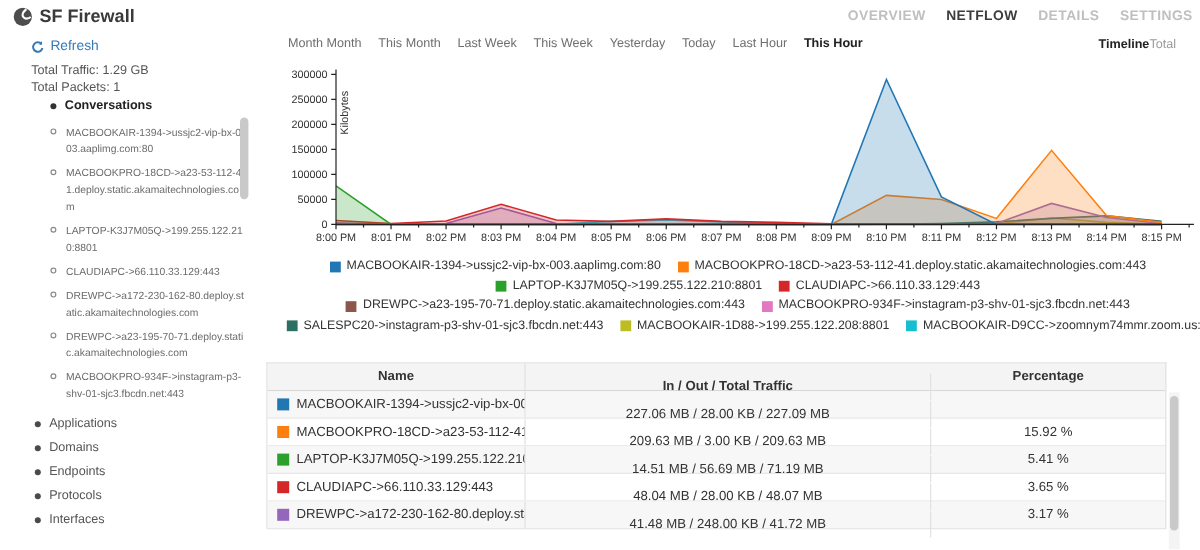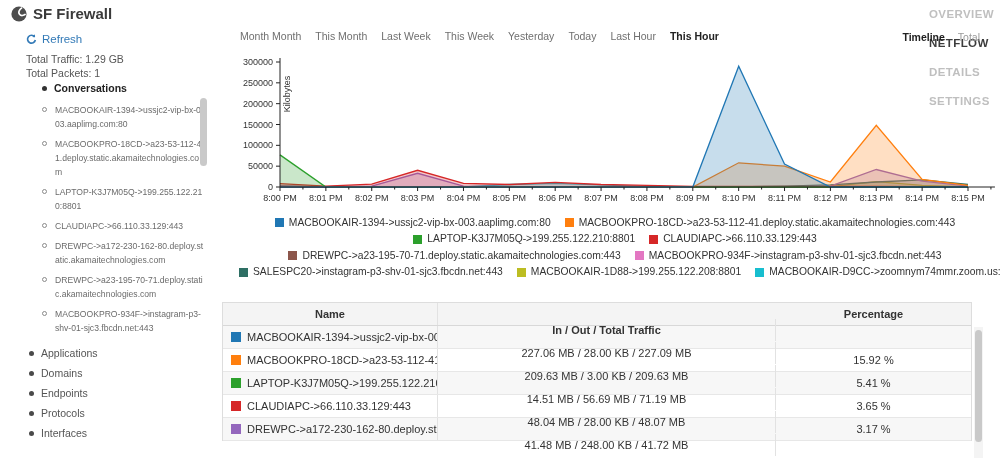--- a/index.html
+++ b/index.html
@@ -4,21 +4,21 @@
 <style>
   * { margin:0; padding:0; box-sizing:border-box; }
   html,body { width:1000px; height:458px; background:#fff; overflow:hidden;
     font-family:"Liberation Sans", sans-serif; color:#333; }
   #page { position:relative; width:1000px; height:458px; background:#fff; }
 
   
   #header { position:absolute; left:0; top:0; width:1000px; height:28px; }
   #app-icon { position:absolute; left:11px; top:6px; width:16px; height:16px; }
   #page-title { position:absolute; left:33px; top:5px; font-size:15px; font-weight:bold; color:#3a3a3a; }
-  #header-nav { position:absolute; right:6px; top:8px; display:flex; gap:17px;flex-direction:column; }
+  #header-nav { position:absolute; right:6px; top:8px; display:flex; gap:17px; }
   .nav-tab { font-size:11.5px; font-weight:bold; color:#bfbfbf; letter-spacing:.4px; cursor:pointer; }
   .nav-tab.active { color:#3c3c3c; }
 
   
   #sidebar { position:absolute; left:0; top:26px; width:215px; height:432px; }
   #refresh { position:absolute; left:26px; top:7px; display:flex; align-items:center; gap:5px;
     color:#337ab7; font-size:11.5px; cursor:pointer; }
   #totals { position:absolute; left:26px; top:26px; font-size:10.5px; color:#555; line-height:14px; }
   #tree { position:absolute; left:0px; top:56px; width:208px; }
   #tree-root { display:flex; align-items:center; gap:7px; padding-left:42px;
@@ -33,36 +33,36 @@
   #section-list li { display:flex; align-items:center; gap:7px; padding:4px 0 4px 29px;
     font-size:10.5px; color:#555; cursor:pointer; }
   #section-list .disc { background:#4a4a4a; }
   #side-scroll { position:absolute; left:200px; top:72px; width:7px; height:68px;
     background:#c9c9c9; border-radius:4px; }
 
   
   #ranges { position:absolute; left:240px; top:30px; display:flex; gap:14px; }
   .range-tab { font-size:10.5px; color:#6f6f6f; cursor:pointer; }
   .range-tab.active { color:#222; font-weight:bold; }
-  #views { position:absolute; right:20px; top:31px; display:flex; gap:13px; }
+  #views { position:absolute; right:20px; top:31px; display:flex; }
   .view-tab { font-size:10.5px; color:#9a9a9a; cursor:pointer; }
   .view-tab.active { color:#222; font-weight:bold; }
 
   
   #chart-wrap { position:absolute; left:232px; top:54px; width:766px; height:158px; }
   #legend { position:absolute; left:232px; top:214px; width:766px; text-align:center; }
   .legend-row { line-height:16px; white-space:nowrap; }
   .legend-item { display:inline-flex; align-items:center; margin:0 7px; font-size:10.3px;
     color:#333; cursor:pointer; }
   .swatch { width:9px; height:9px; margin-right:5px; flex:0 0 auto; }
 
   
   #table { position:absolute; left:222px; top:302px; width:750px; border:1px solid #ddd;
     border-bottom:none; font-size:11px; }
-  .trow { display:flex; height:23px; align-items:flex-start; border-bottom:1px solid #e7e7e7; background:#fff; }
+  .trow { display:flex; height:23px; align-items:center; border-bottom:1px solid #e7e7e7; background:#fff; }
   .trow.head { background:#f4f4f4; font-weight:bold; border-bottom:1px solid #d8d8d8; }
   .trow.odd { background:#f7f7f7; }
   .c-name { width:215px; display:flex; align-items:center; gap:6px; padding-left:8px;
     border-right:1px solid #e2e2e2; height:100%; overflow:hidden; white-space:nowrap; }
   .c-name.center { justify-content:center; padding-left:0; }
   .c-traffic { width:338px; text-align:center; border-right:1px solid #e2e2e2; height:100%;
     display:flex; align-items:center; justify-content:center;margin-top:16px; }
   .c-pct { flex:1; text-align:center; height:100%; display:flex; align-items:center; justify-content:center; }
   .sq { width:10px; height:10px; flex:0 0 auto; }
   #table-scroll-track { position:absolute; left:974px; top:327px; width:9px; height:131px; background:#f4f4f4; }

